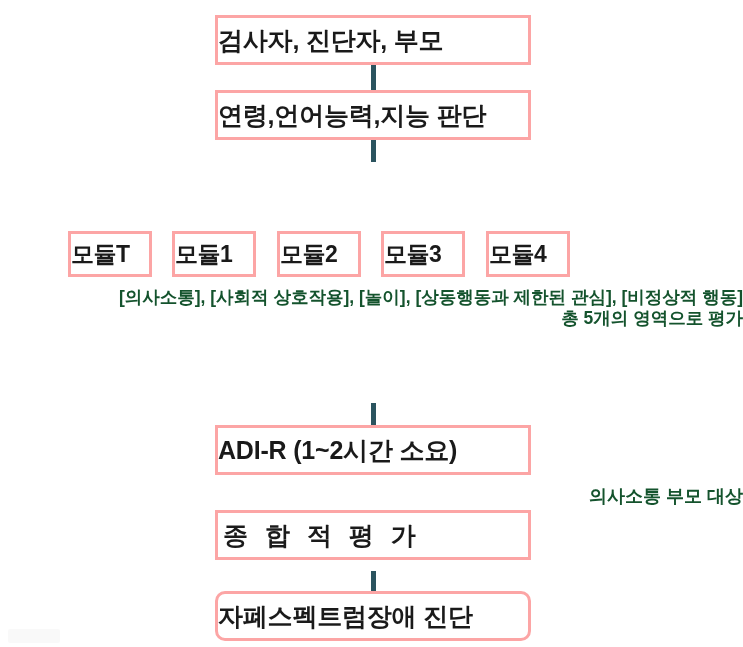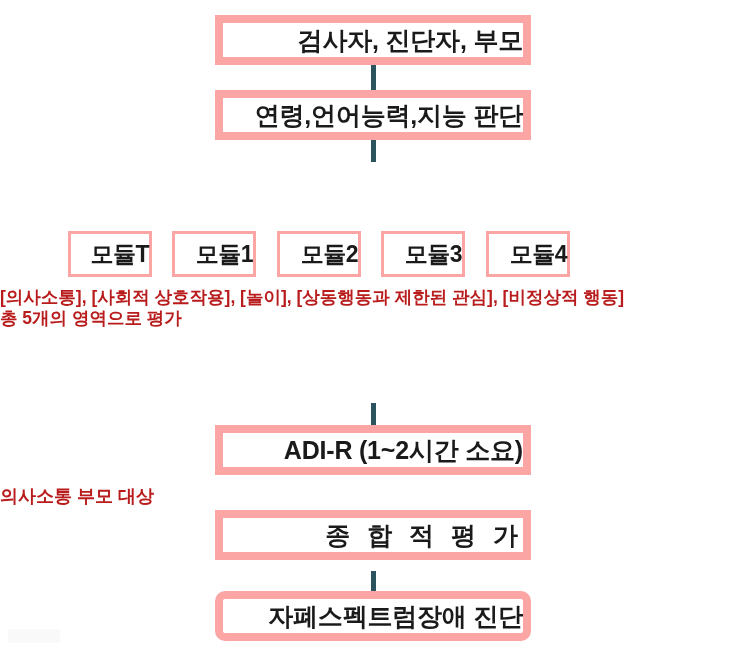--- a/index.html
+++ b/index.html
@@ -23,24 +23,24 @@
     top: 0;
     width: 743px;
     height: 647px;
   }
 
   
   .node {
     position: absolute;
     box-sizing: border-box;
     background: #ffffff;
-    border: 8px solid #fca5a5;
+    border: 3px solid #fca5a5;
     display: flex;
     align-items: center;
-    justify-content: flex-end;
+    justify-content: flex-start;
     text-align: center;
   }
 
   
   .node.main {
     left: 215px;
     width: 316px;
     height: 50px;
   }
   .node.main .node-label {
@@ -73,37 +73,37 @@
     font-size: 23px;
     font-weight: 700;
     line-height: 1;
     white-space: nowrap;
     letter-spacing: -0.5px;
   }
   .node.module.m0 { left: 68px; }
   .node.module.m1 { left: 172px; }
   .node.module.m2 { left: 277px; }
   .node.module.m3 { left: 381px; }
-  .node.module.m4 { left: 486px; padding-left: 24px; }
+  .node.module.m4 { left: 486px; }
 
   
   .connector {
     position: absolute;
     left: 371px;
     width: 5px;
     background: #2b545f;
   }
 
   
   .annotation {
     position: absolute;
     left: 0;
     width: 743px;
-    text-align: left;
-    color: #b91c1c;
+    text-align: right;
+    color: #14532d;
     font-weight: 700;
     line-height: 1.18;
     white-space: nowrap;
   }
   .annotation.domains {
     top: 287px;
     font-size: 17.5px;
   }
   .annotation.domains .line2 {
     display: block;

